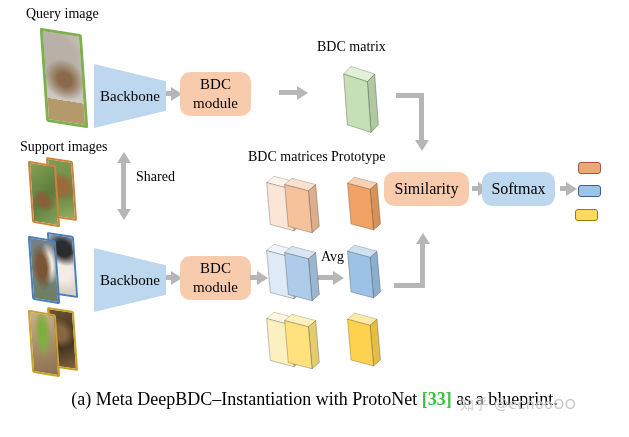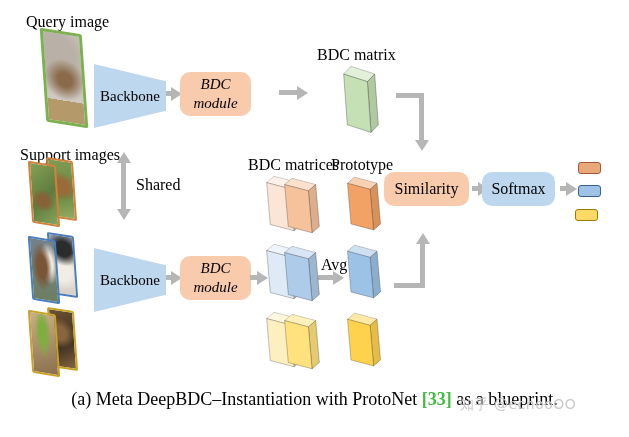--- a/index.html
+++ b/index.html
@@ -1,20 +1,20 @@
 <!DOCTYPE html>
 <html style="--arrow: #b6b6b6; --backbone-fill: #bdd7ee; --module-fill: #f8cbad; --similarity-fill: #f8cbad; --softmax-fill: #bdd7ee; --slab-green: #c5e0b4; --slab-orange-pale: #fbe5d6; --slab-orange: #f6c29b; --slab-orange-deep: #f1a264; --slab-blue-pale: #deebf7; --slab-blue: #aecbe9; --slab-blue-deep: #9cc2e5; --slab-yellow-pale: #fdf0c0; --slab-yellow: #ffe27d; --slab-yellow-deep: #ffd24d; --chip-orange: #e9a878; --chip-orange-border: #a6553a; --chip-blue: #9dc3e6; --chip-blue-border: #39618e; --chip-yellow: #ffd966; --chip-yellow-border: #9c7c00; --frame-green: #7db04f; --frame-orange: #d2813c; --frame-blue: #4a7ebb; --frame-gold: #c9a227; --citation-green: #3fbf3f; --watermark-gray: #c9c9c9;"><head>
 <meta charset="utf-8">
 <style>
   html,body { margin:0; padding:0; background:#ffffff; }
   .canvas {
     position:relative; width:629px; height:437px; background:#ffffff;
     font-family:"Liberation Serif", serif; color:#000; overflow:hidden;
   }
-  .lbl { position:absolute; font-size:16px; white-space:nowrap;margin-top:7px; }
+  .lbl { position:absolute; font-size:14px; white-space:nowrap; }
 
   
   .photo-card { position:absolute; border-radius:2px; transform:skew(4deg,9deg); box-sizing:border-box; }
   .photo-query  { border:3px solid var(--frame-green); }
   .photo-orange { border:2px solid var(--frame-orange); }
   .photo-blue   { border:2px solid var(--frame-blue); }
   .photo-gold   { border:2px solid var(--frame-gold); }
 
   .pic-bird-query { background:
       radial-gradient(circle at 52% 52%, #8a6a4a 0 14%, rgba(138,106,74,0) 42%),
@@ -42,21 +42,21 @@
       linear-gradient(150deg, #6b5233, #3f3122 60%, #86653f); }
 
   
   .trapezoid { position:absolute; width:72px; height:64px; background:var(--backbone-fill);
     clip-path:polygon(0 0, 100% 27%, 100% 73%, 0 100%);
     display:flex; align-items:center; justify-content:center; font-size:15px; }
 
   
   .rbox { position:absolute; border-radius:10px; display:flex; align-items:center;
     justify-content:center; text-align:center; font-size:15px; line-height:1.25; box-sizing:border-box; }
-  .module-box { width:71px; height:44px; background:var(--module-fill); padding:2px 0;font-style:italic; }
+  .module-box { width:71px; height:44px; background:var(--module-fill); padding:2px 0; }
   .similarity-box { width:85px; height:34px; background:var(--similarity-fill); font-size:16px;border-radius:10px; }
   .softmax-box { width:73px; height:34px; background:var(--softmax-fill); font-size:16px; }
 
   
   .slab { position:absolute; overflow:visible; }
   .slab polygon { stroke:rgba(0,0,0,0.30); stroke-width:0.9; stroke-linejoin:round; }
   .slab .ovl { stroke:none; }
   .slab.green  .face { fill:var(--slab-green); }
   .slab.o-pale .face { fill:var(--slab-orange-pale); }
   .slab.o-mid  .face { fill:var(--slab-orange); }

